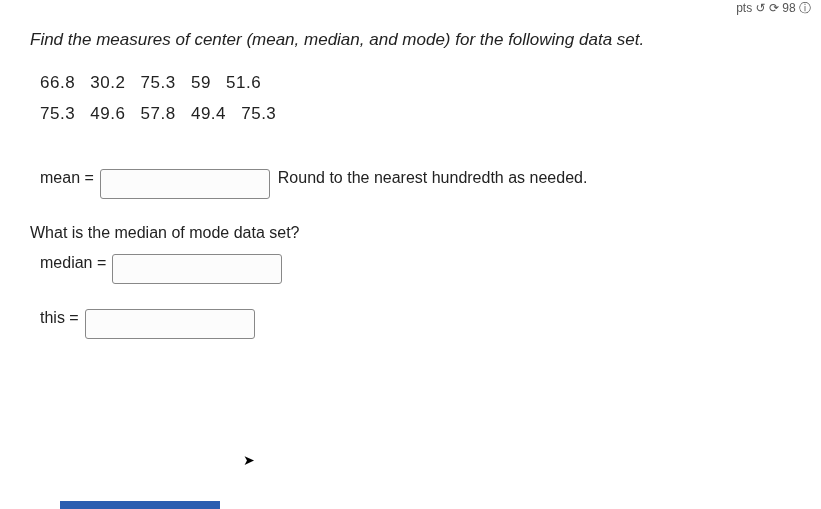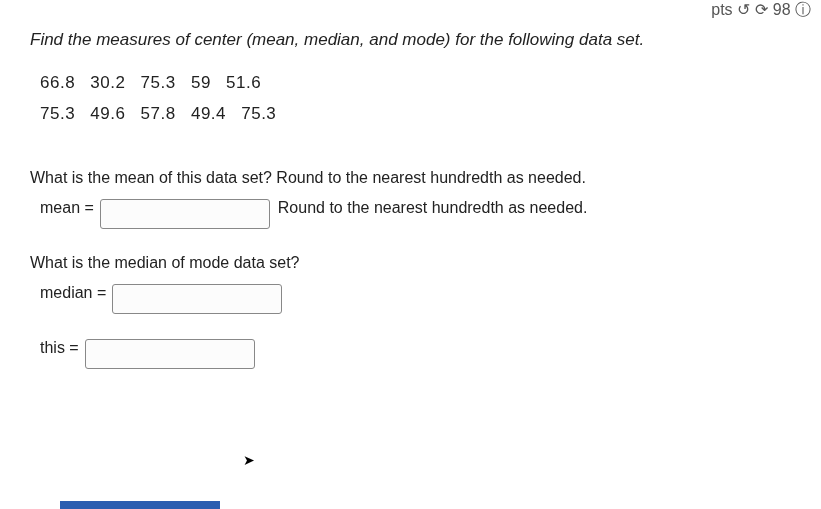--- a/index.html
+++ b/index.html
@@ -14,21 +14,21 @@
       width: 821px;
       height: 509px;
       padding: 20px 30px 0 30px;
       position: relative;
       overflow: hidden;
     }
     .header-fragment {
       position: absolute;
       top: 0;
       right: 10px;
-      font-size: 16px;
+      font-size: 12px;
       color: #555;
       font-family: 'Comic Sans MS', cursive, sans-serif;
     }
     .question-text {
       font-size: 17px;
       margin-bottom: 18px;
       margin-top: 10px;
       font-style: italic;
     }
     .data-set {
@@ -92,21 +92,20 @@
 <div class="header-fragment">pts ↺ ⟳ 98 ⓘ</div>
 
 <p class="question-text">Find the measures of center (mean, median, and mode) for the following data set.</p>
 
 <div class="data-set">
   <div>66.8 30.2 75.3 59 51.6</div>
   <div>75.3 49.6 57.8 49.4 75.3</div>
 </div>
 
 <div class="section-block">
-  <p class="sub-question">What is the mean of this data set? Round to the nearest hundredth as needed.</p>
   <div class="answer-row">
     <span class="answer-label">mean =</span>
     <input type="text" class="answer-input" style="">
     <span class="hint-text">Round to the nearest hundredth as needed.</span>
   </div>
 </div>
 
 <div class="section-block">
   <p class="sub-question">What is the median of mode data set?</p>
   <div class="answer-row">

